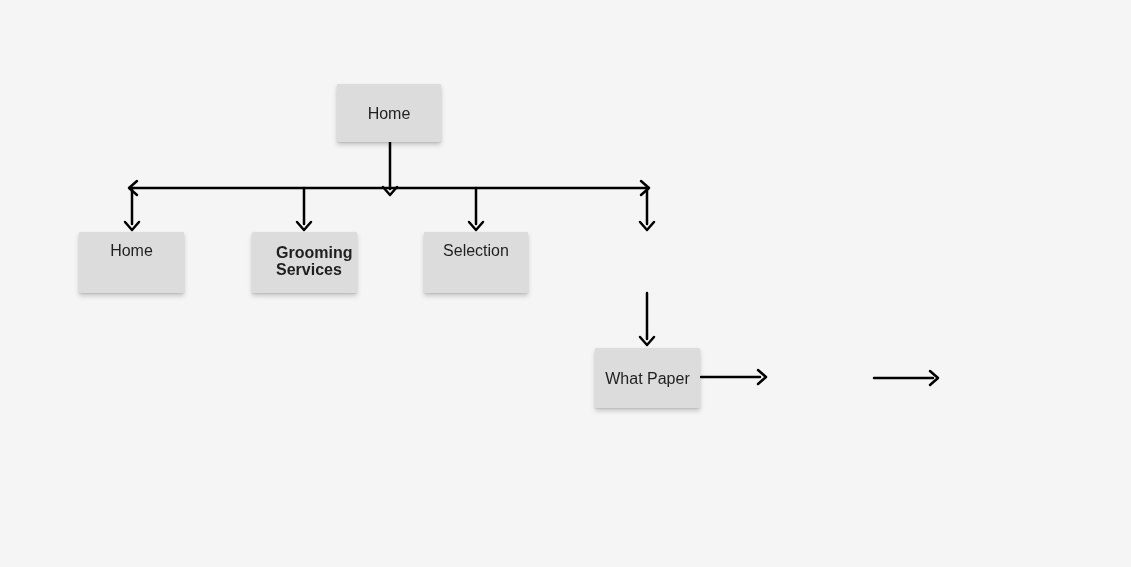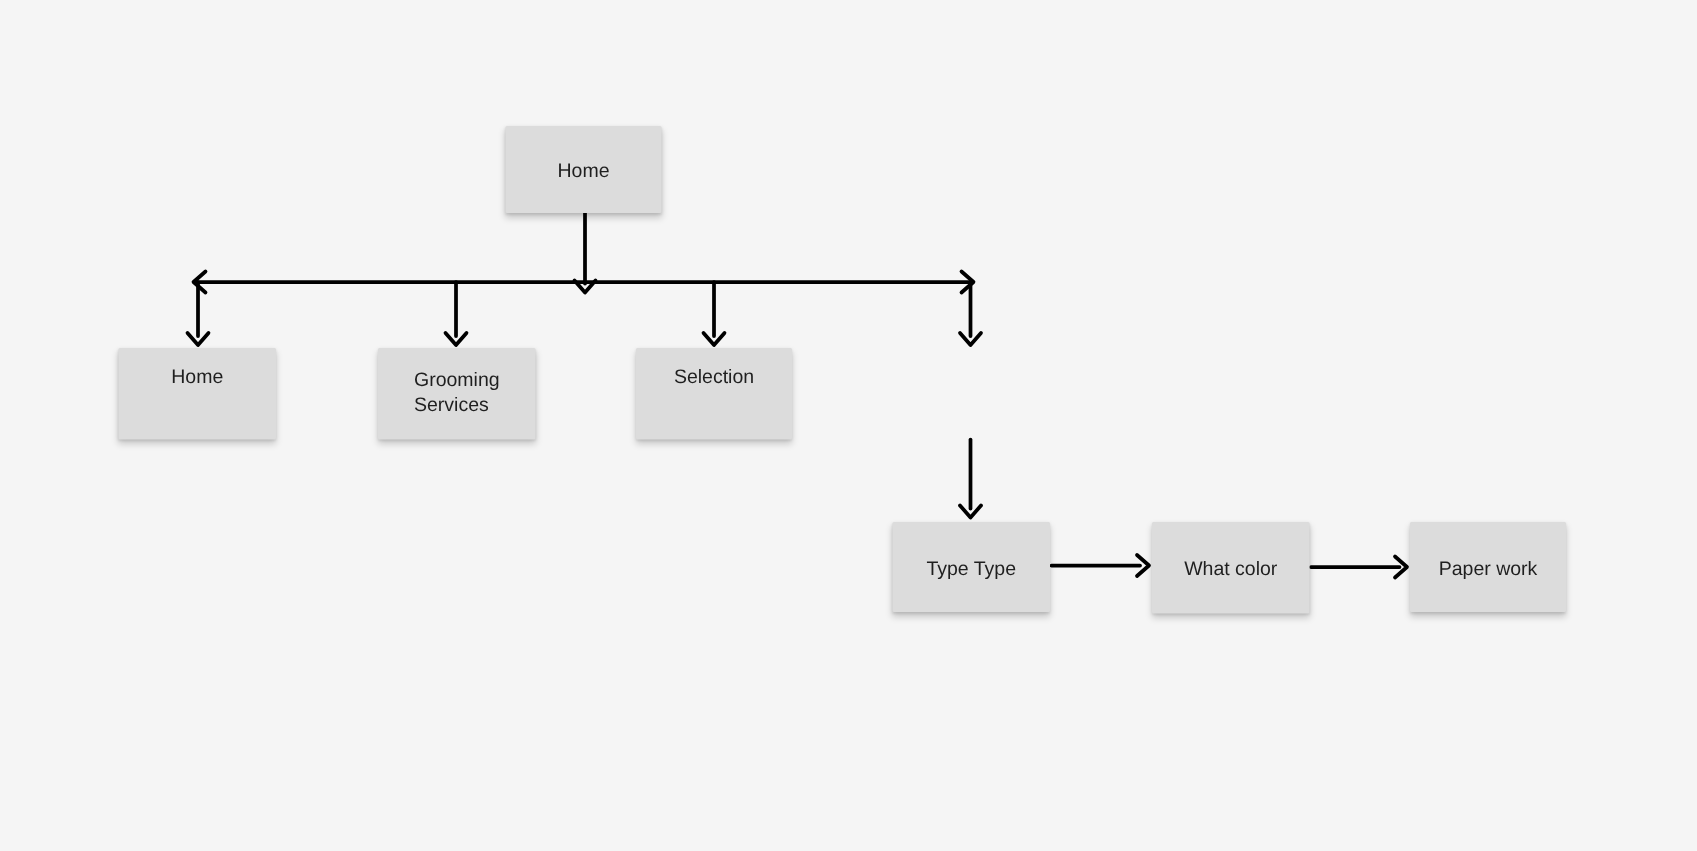--- a/index.html
+++ b/index.html
@@ -21,21 +21,21 @@
   }
   .connectors{
     position:absolute;left:0;top:0;
     width:1131px;height:567px;
     pointer-events:none;
   }
   .node{
     position:absolute;
     background:var(--node-fill);
     color:var(--node-text);
-    font-size:13px;
+    font-size:16px;
     line-height:17px;
     border-radius:1px;
     box-shadow:0 3px 5px rgba(0,0,0,0.18), 0 1px 2px rgba(0,0,0,0.10);
     box-sizing:border-box;
     cursor:default;
   }
   .node.centered{
     display:flex;
     align-items:center;
     justify-content:center;
@@ -90,34 +90,28 @@
   </svg>
 
   <div class="node centered" style="left:337px;top:84px;width:104px;height:58px;">
     <span class="label">Home</span>
   </div>
 
   <div class="node one-line" style="left:79px;top:232px;width:105px;height:61px;">
     <span class="label">Home</span>
   </div>
 
-  <div class="node two-line" style="left:252px;top:232px;width:105px;height:61px;">
+  <div class="node two-line" style="left:252px;top:232px;width:105px;height:61px;font-weight:bold;">
     <span class="label">Grooming Services</span>
   </div>
 
   <div class="node one-line" style="left:424px;top:232px;width:104px;height:61px;">
     <span class="label">Selection</span>
   </div>
 
 
   <div class="node centered" style="left:595px;top:348px;width:105px;height:60px;">
-    <span class="label">Type Type</span>
+    <span class="label">What Paper</span>
   </div>
 
-  <div class="node centered" style="left:768px;top:348px;width:105px;height:61px;">
-    <span class="label">What color</span>
-  </div>
 
-  <div class="node centered" style="left:940px;top:348px;width:104px;height:60px;">
-    <span class="label">Paper work</span>
-  </div>
 
 </div>
 
 </body></html>

